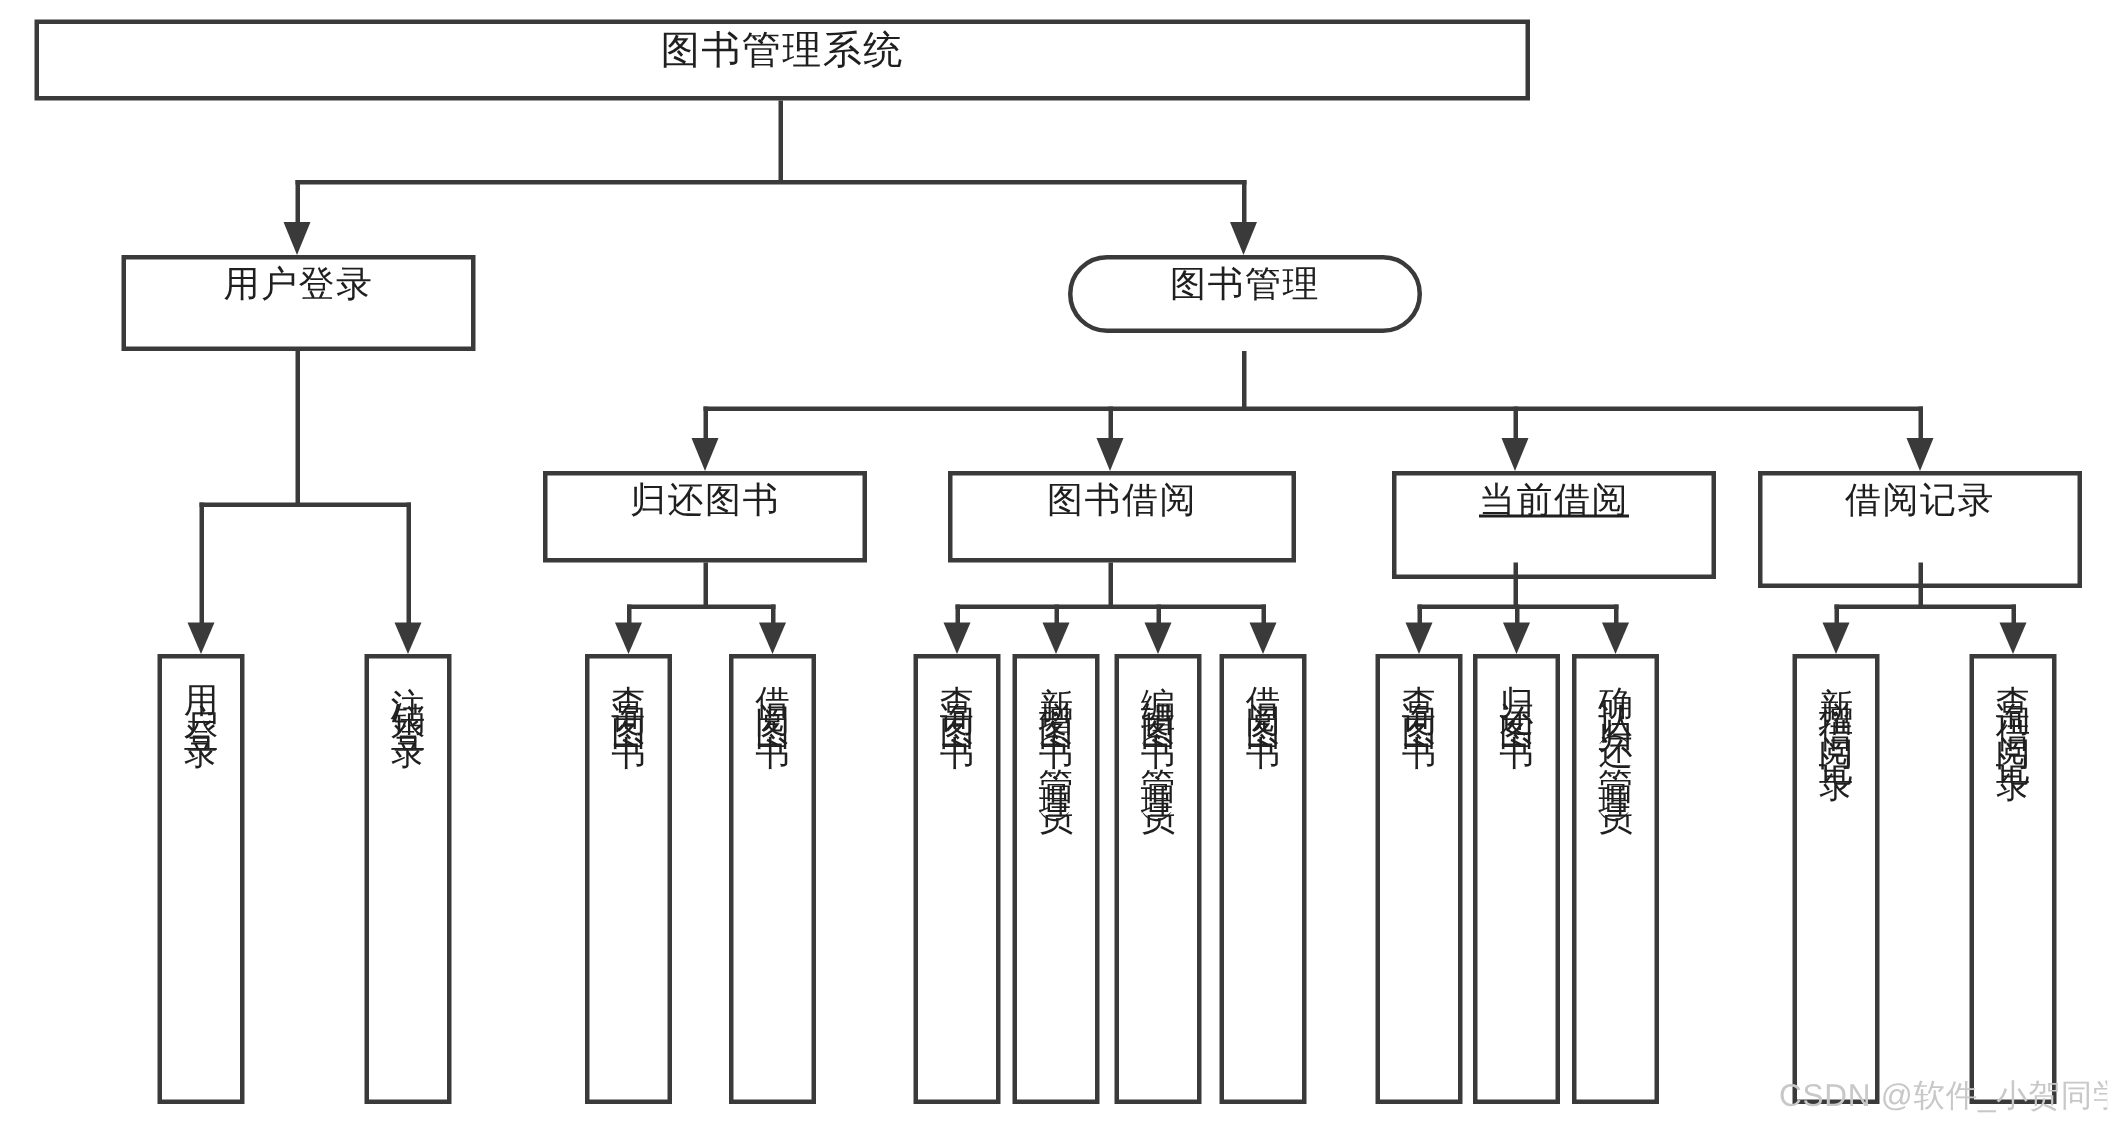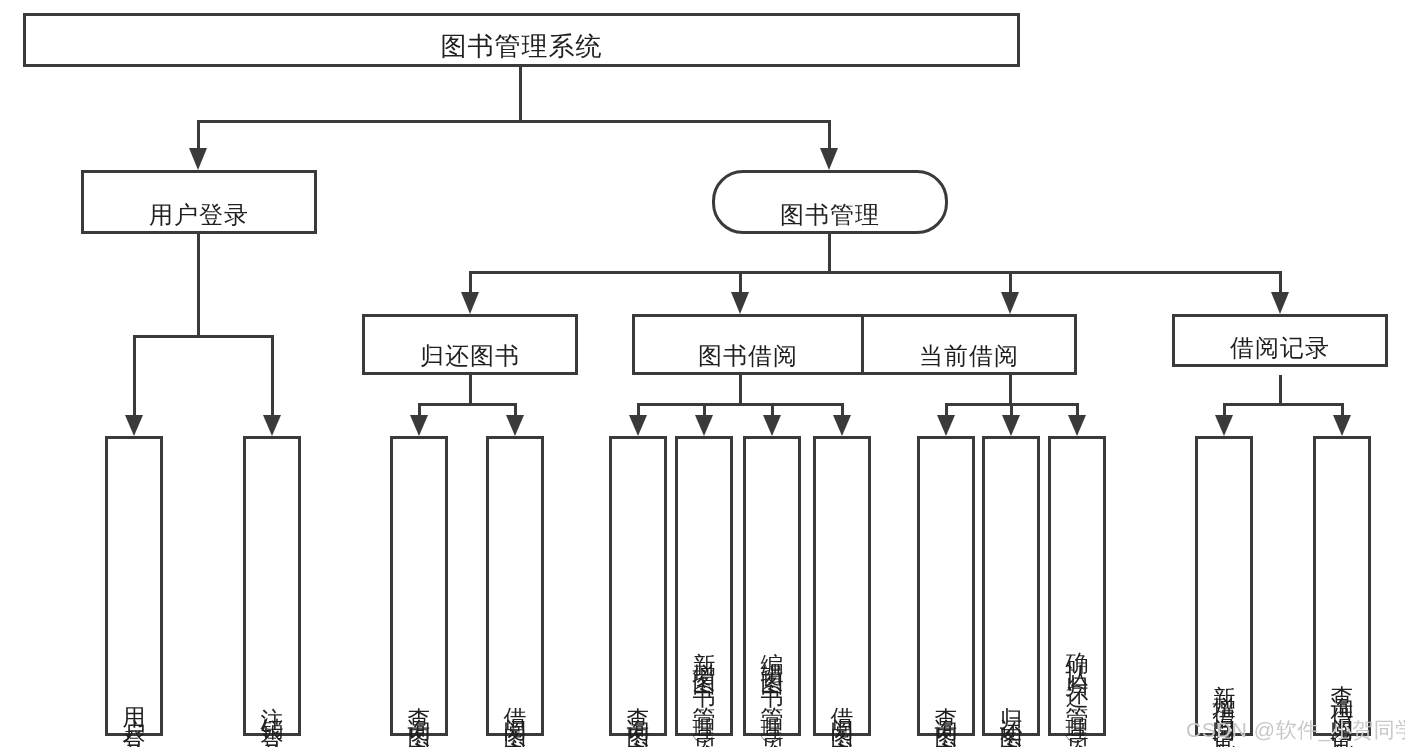--- a/index.html
+++ b/index.html
@@ -9,21 +9,21 @@
     --background:#ffffff;
   }
   html,body{margin:0;padding:0;background:var(--background);}
   #canvas{
     position:relative;width:1405px;height:747px;background:var(--background);
     font-family:"Liberation Sans", sans-serif;overflow:hidden;
   }
   .box{
     position:absolute;box-sizing:border-box;background:#fff;
     border:3px solid var(--line);
-    display:flex;align-items:flex-end;justify-content:center;
+    display:flex;align-items:flex-start;justify-content:center;
     color:var(--text);
   }
   .hnode{font-size:24px;letter-spacing:1px;}
   .root-node{font-size:26px;letter-spacing:1px;}
   .vnode span{
     writing-mode:vertical-rl;text-orientation:mixed;
     font-size:23px;line-height:1;letter-spacing:11px;
     color:var(--text);white-space:nowrap;
   }
   .vline{position:absolute;width:3px;background:var(--line);}
@@ -51,21 +51,21 @@
   <div class="vline" style="left:519px;top:67px;height:53px;"></div>
   <div class="hline" style="left:197px;top:120px;width:634px;"></div>
   <div class="vline" style="left:197px;top:120px;height:30px;"></div>
   <div class="arrow" style="left:189px;top:148px;"></div>
   <div class="vline" style="left:828px;top:120px;height:30px;"></div>
   <div class="arrow" style="left:820px;top:148px;"></div>
 
   <div class="box hnode" style="left:81px;top:170px;width:236px;height:64px;">
     <span>用户登录</span>
   </div>
-  <div class="box hnode" style="left:712px;top:170px;width:236px;height:64px;border-radius:31px;">
+  <div class="box hnode" style="left:712px;top:170px;width:236px;height:52px;border-radius:31px;">
     <span>图书管理</span>
   </div>
 
   <div class="vline" style="left:197px;top:234px;height:104px;"></div>
   <div class="hline" style="left:133px;top:335px;width:141px;"></div>
   <div class="vline" style="left:133px;top:335px;height:82px;"></div>
   <div class="arrow short" style="left:125px;top:415px;"></div>
   <div class="vline" style="left:271px;top:335px;height:82px;"></div>
   <div class="arrow short" style="left:263px;top:415px;"></div>
 
@@ -79,24 +79,24 @@
   <div class="arrow" style="left:1001px;top:292px;"></div>
   <div class="vline" style="left:1279px;top:271px;height:24px;"></div>
   <div class="arrow" style="left:1271px;top:292px;"></div>
 
   <div class="box hnode" style="left:362px;top:314px;width:216px;height:61px;">
     <span>归还图书</span>
   </div>
   <div class="box hnode" style="left:632px;top:314px;width:232px;height:61px;">
     <span>图书借阅</span>
   </div>
-  <div class="box hnode" style="left:861px;top:314px;width:216px;height:61px;">
+  <div class="box hnode" style="left:928px;top:314px;width:216px;height:72px;text-decoration:underline;">
     <span>当前借阅</span>
   </div>
-  <div class="box hnode" style="left:1172px;top:314px;width:216px;height:53px;">
+  <div class="box hnode" style="left:1172px;top:314px;width:216px;height:78px;">
     <span>借阅记录</span>
   </div>
 
   <div class="vline" style="left:469px;top:375px;height:31px;"></div>
   <div class="hline" style="left:418px;top:403px;width:99px;"></div>
   <div class="vline" style="left:418px;top:403px;height:14px;"></div>
   <div class="arrow short" style="left:410px;top:415px;"></div>
   <div class="vline" style="left:514px;top:403px;height:14px;"></div>
   <div class="arrow short" style="left:506px;top:415px;"></div>
 

